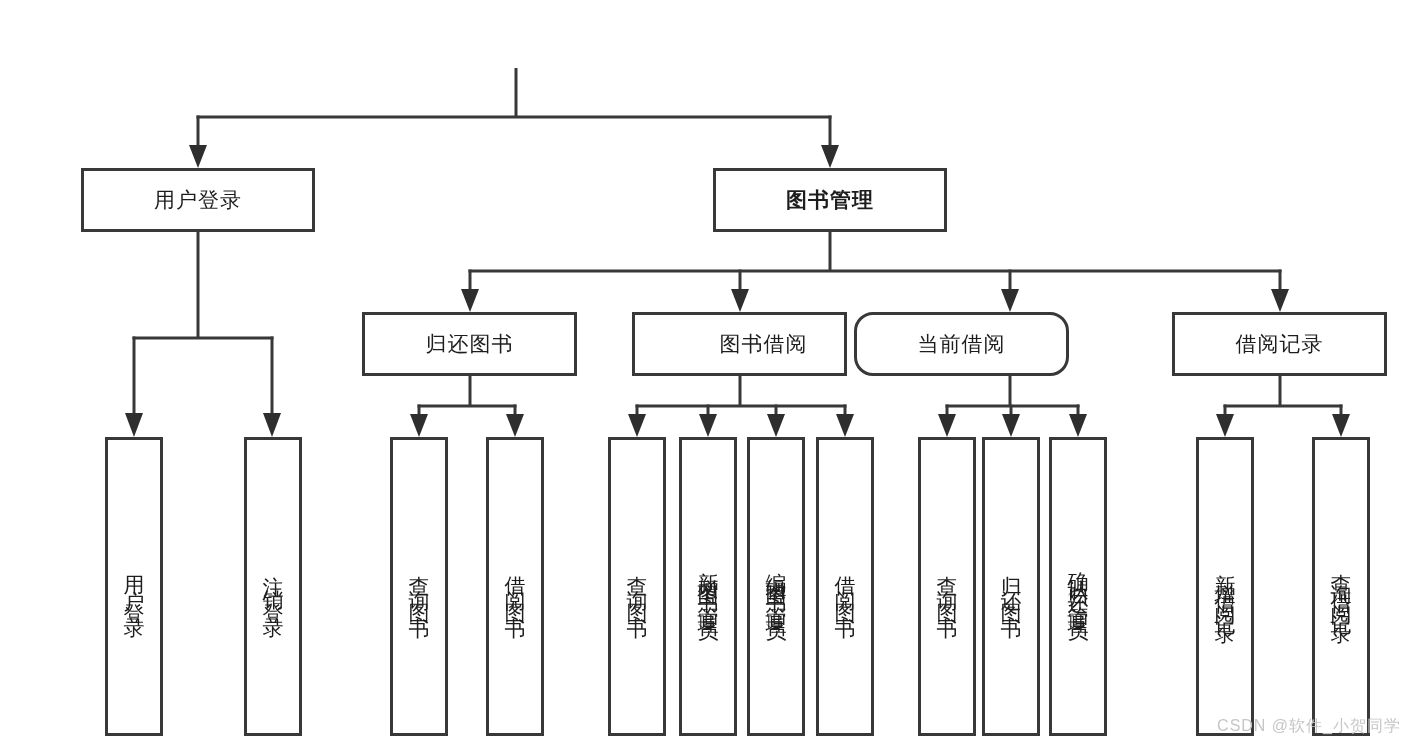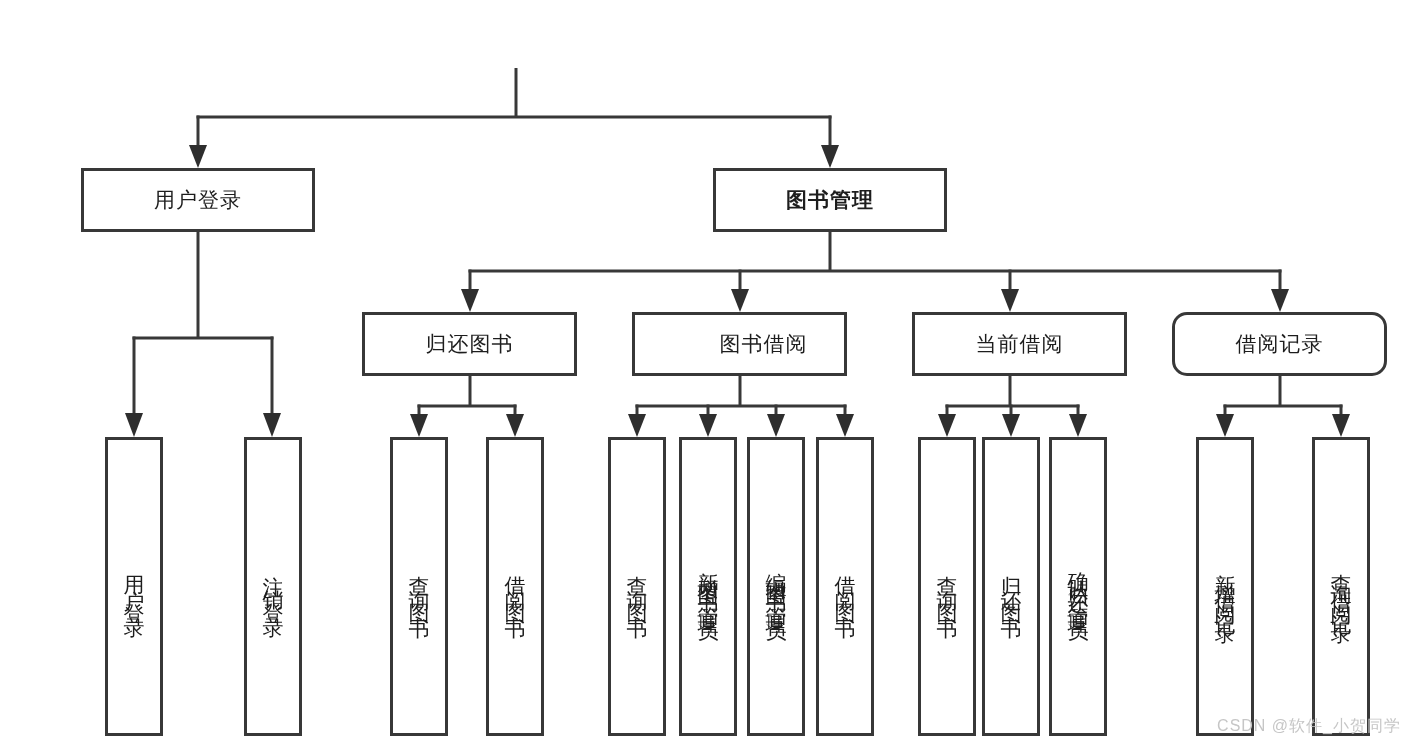--- a/index.html
+++ b/index.html
@@ -32,22 +32,22 @@
     white-space: nowrap;
     color: #1d1d1d;
     font-size: 21px;
   }
   
   #n-root            { left: 12px;   top: 13px;  width: 1010px; height: 55px; }
   #n-user-login      { left: 81px;   top: 168px; width: 234px;  height: 64px; }
   #n-book-management { left: 713px;  top: 168px; width: 234px;  height: 64px; font-weight: bold; }
   #n-new-book-rec    { left: 362px;  top: 312px; width: 215px;  height: 64px; }
   #n-book-borrow     { left: 632px;  top: 312px; width: 215px;  height: 64px; padding-left: 48px; }
-  #n-current-borrow  { left: 912px;  top: 312px; width: 215px;  height: 64px; }
-  #n-borrow-record   { left: 1172px; top: 312px; width: 215px;  height: 64px; border-radius: 15px; }
+  #n-current-borrow  { left: 854px;  top: 312px; width: 215px;  height: 64px; border-radius: 19px; }
+  #n-borrow-record   { left: 1172px; top: 312px; width: 215px;  height: 64px; }
   #l-user-login      { left: 105px; }
   #l-logout          { left: 244px; }
   #l-nbr-query       { left: 390px; }
   #l-nbr-borrow      { left: 486px; }
   #l-bb-query        { left: 608px; }
   #l-bb-add          { left: 679px; }
   #l-bb-edit         { left: 747px; }
   #l-bb-borrow       { left: 816px; }
   #l-cb-query        { left: 918px; }
   #l-cb-return       { left: 982px; }

